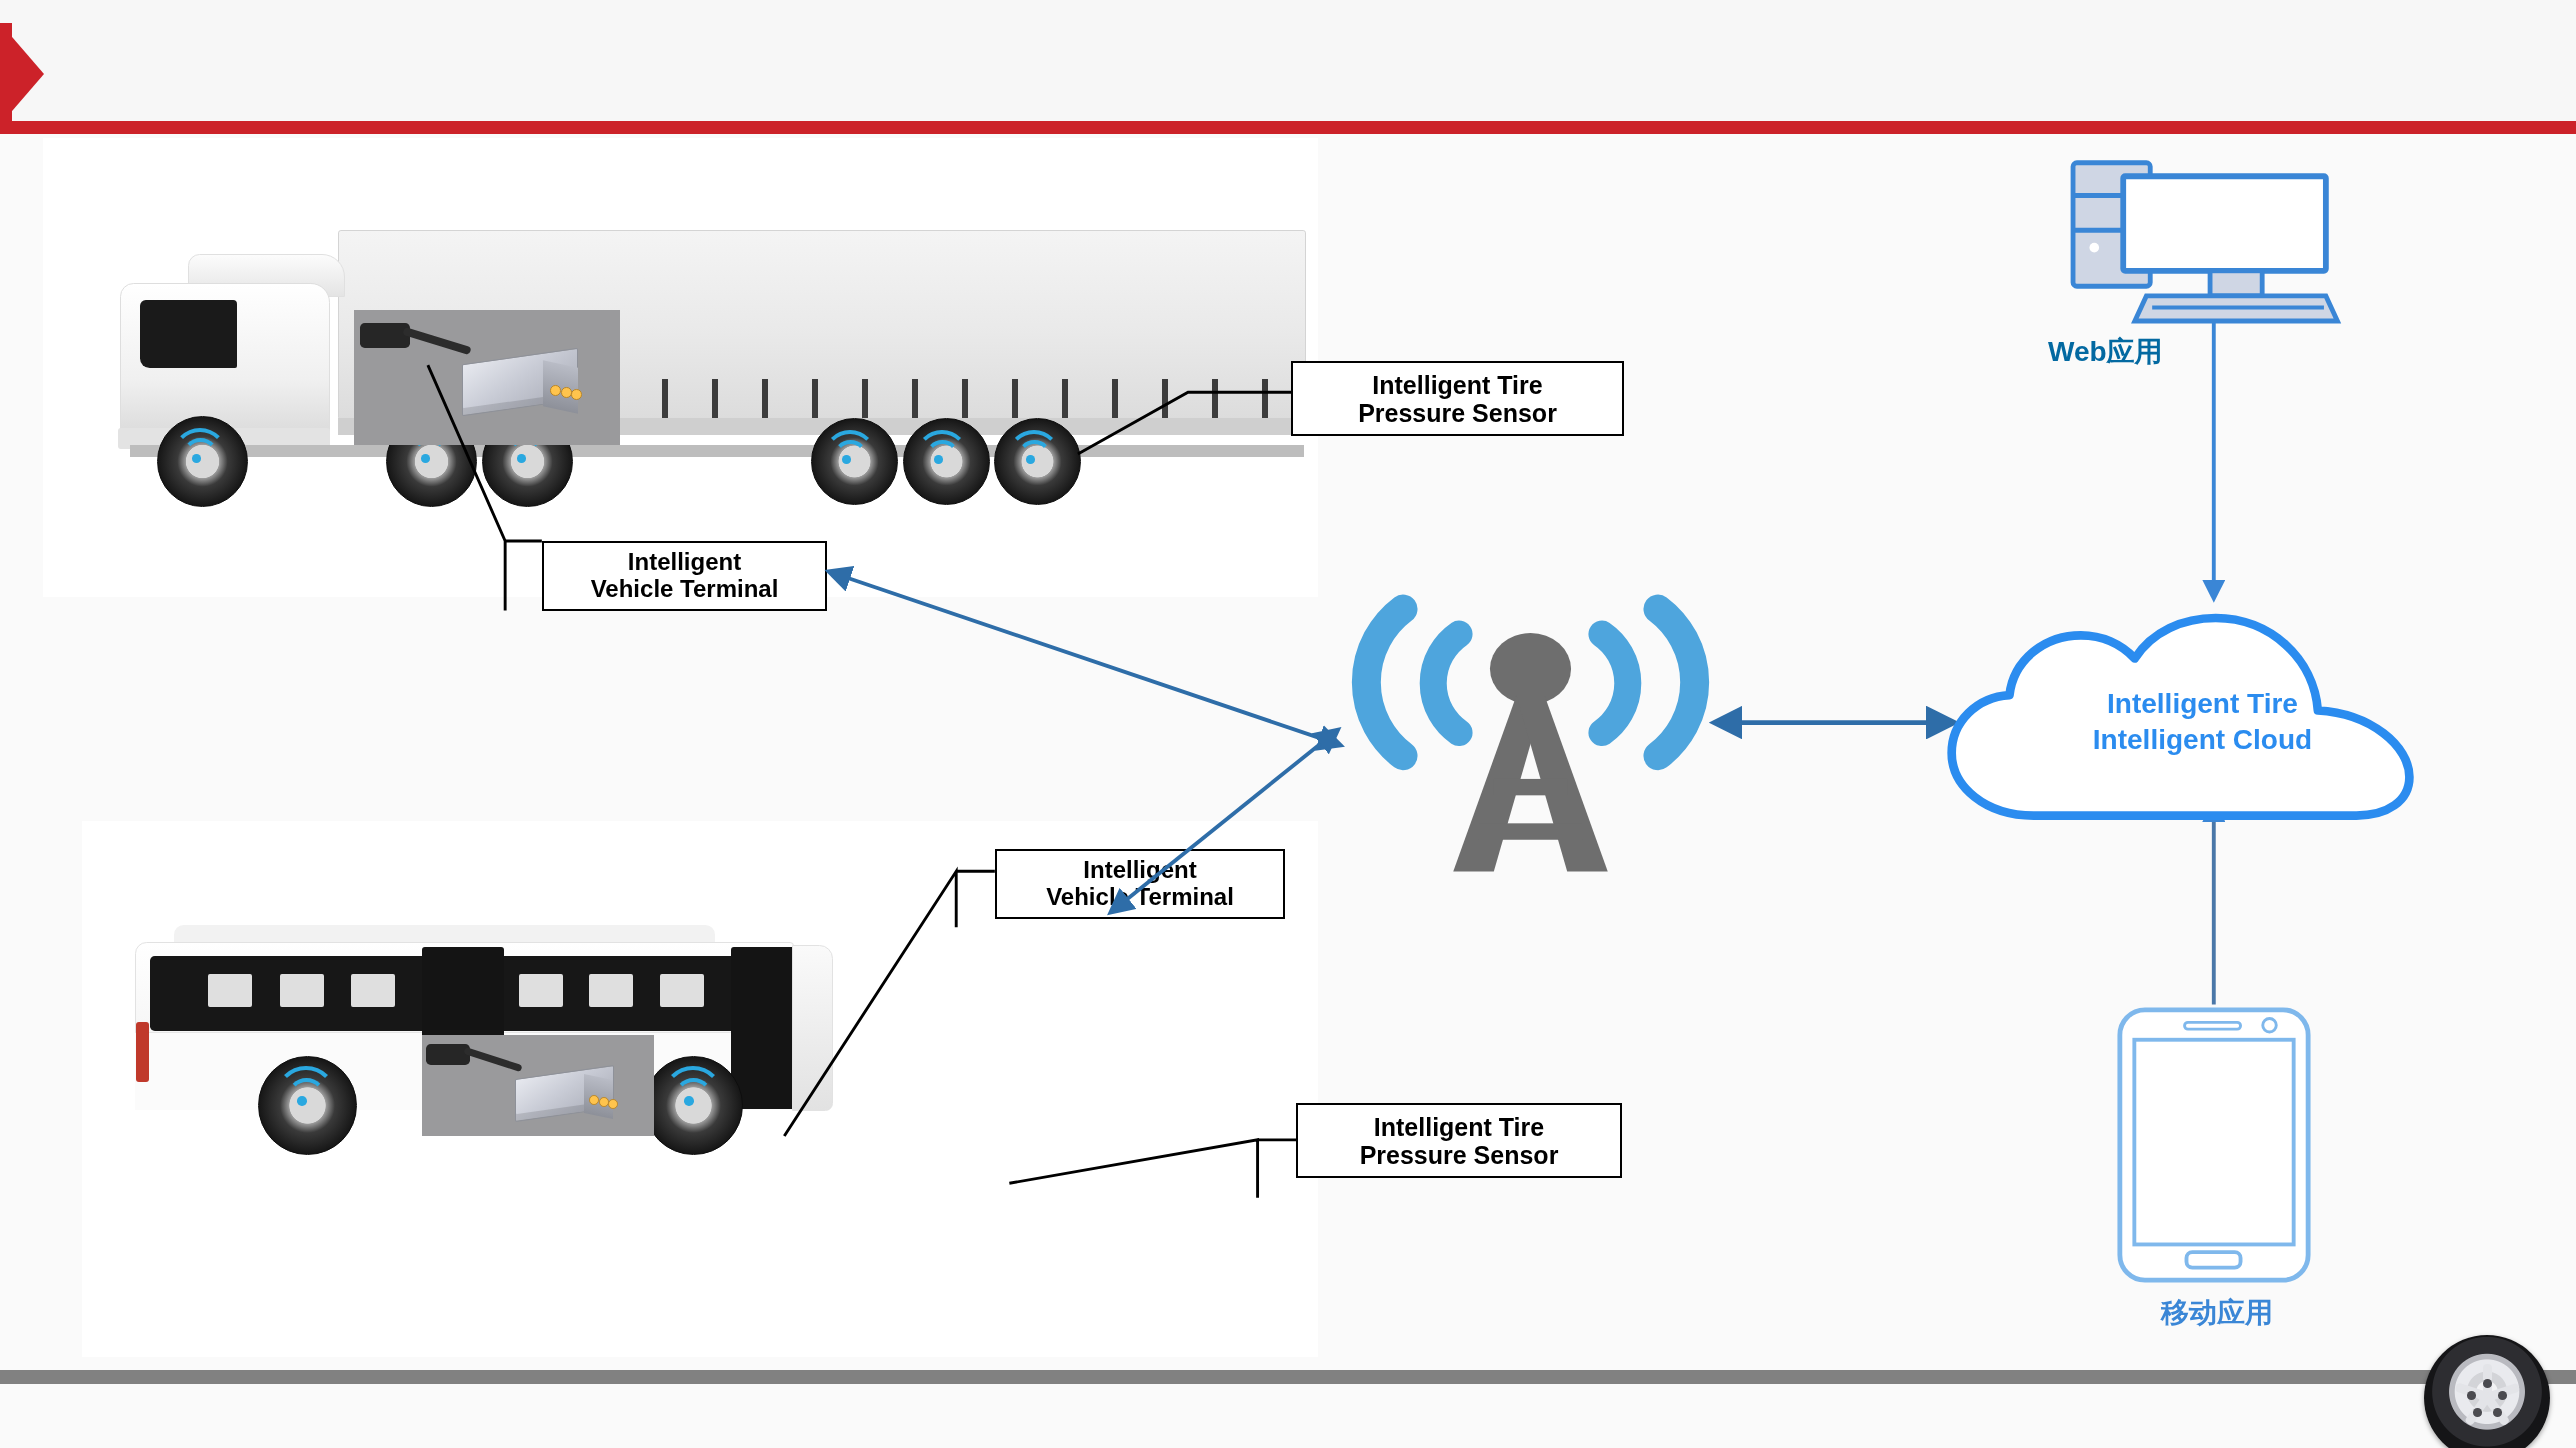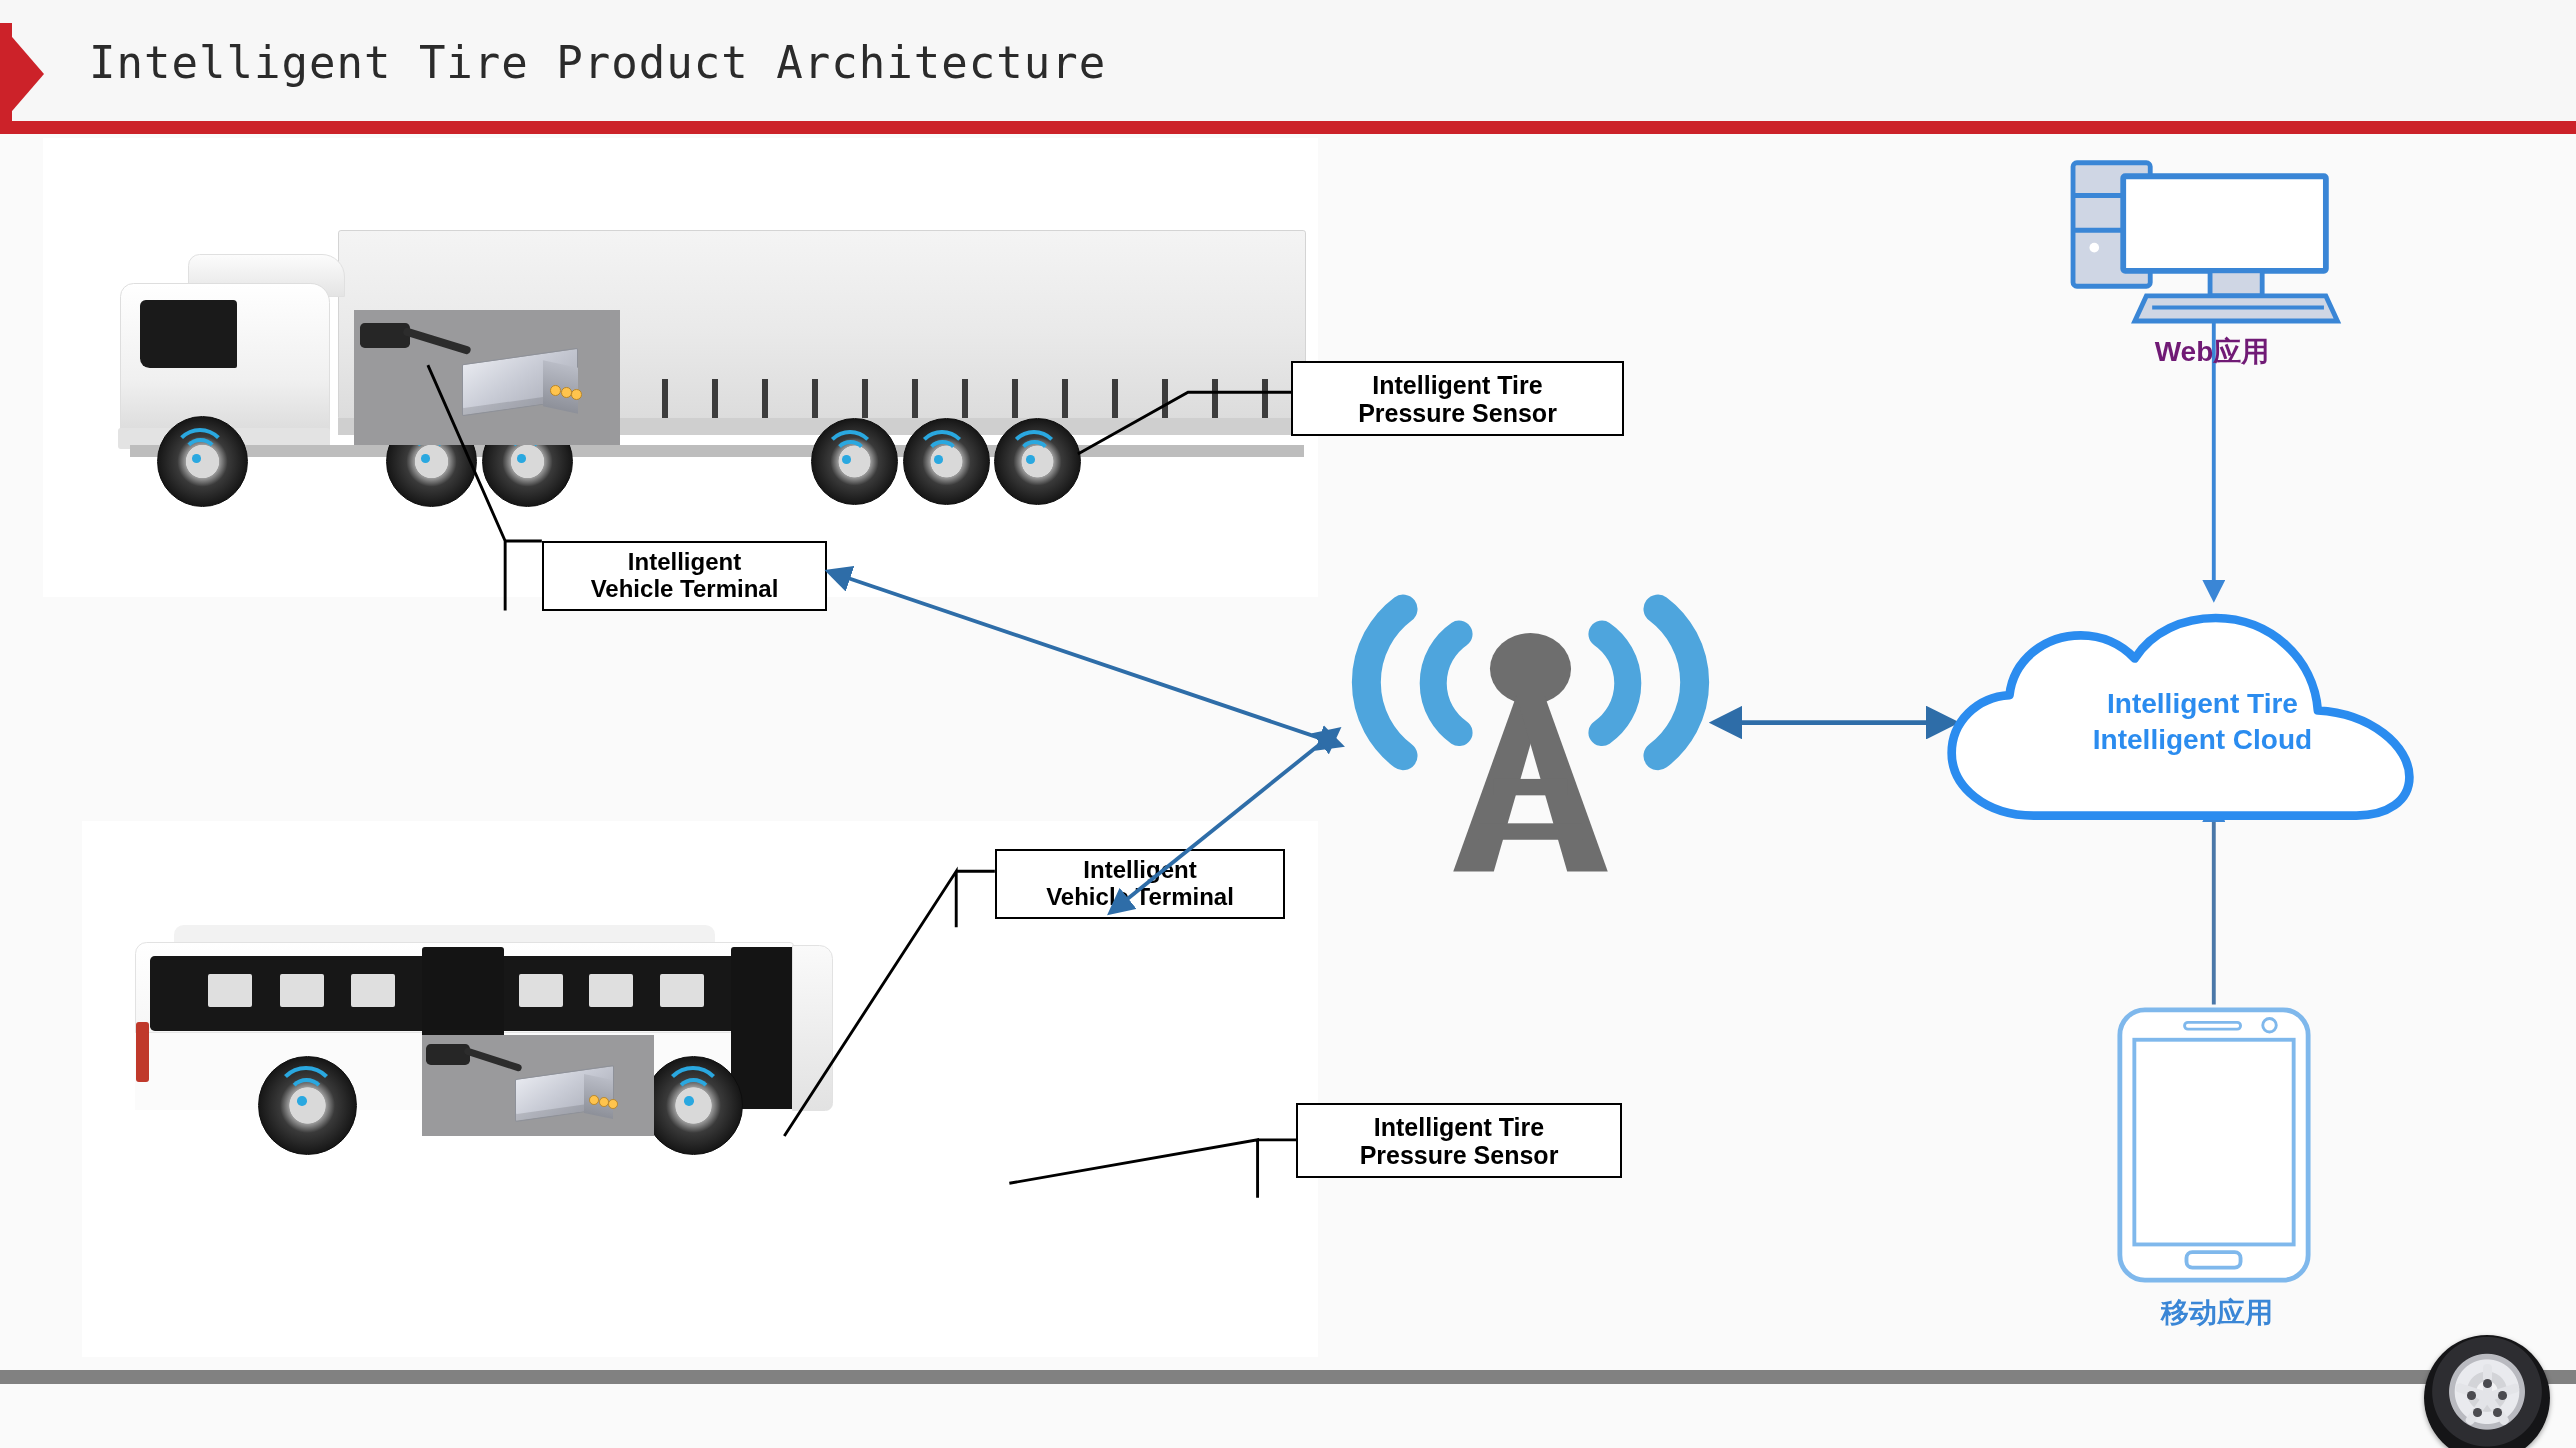--- a/index.html
+++ b/index.html
@@ -74,22 +74,22 @@
   .callout{position:absolute;background:#ffffff;border:2.9px solid #000000;
       display:flex;align-items:center;justify-content:center;text-align:center;
       font-weight:bold;color:#000;line-height:1.12;box-sizing:border-box;}
   #callout-sensor-truck{left:1291px;top:361px;width:333px;height:75px;font-size:25px;}
   #callout-terminal-truck{left:542px;top:541px;width:285px;height:70px;font-size:24px;}
   #callout-terminal-bus{left:995px;top:849px;width:290px;height:70px;font-size:24px;}
   #callout-sensor-bus{left:1296px;top:1103px;width:326px;height:75px;font-size:25px;}
 
   
   #webapp{position:absolute;left:2067px;top:155px;width:290px;height:193px;}
-  #webapp-label{position:absolute;left:2048px;top:333px;width:328px;text-align:center;
-      color:#701a75;font-size:28px;font-weight:bold;}
+  #webapp-label{position:absolute;left:2048px;top:333px;width:328px;
+      color:#0369a1;font-size:28px;font-weight:bold;}
   #phone{position:absolute;left:2115px;top:1005px;width:198px;height:280px;}
   #phone-label{position:absolute;left:2077px;top:1294px;width:280px;text-align:center;
       color:#3a86d6;font-size:28px;font-weight:bold;}
 
   
   #cloud{position:absolute;left:1932px;top:618px;width:526px;height:212px;}
   #cloud-label{position:absolute;left:2024px;top:686px;width:357px;text-align:center;
       color:#2b8cef;font-size:28px;font-weight:bold;line-height:1.28;}
 
   
@@ -106,21 +106,20 @@
   .lug{position:absolute;background:#4b4b50;border-radius:50%;}
 
   svg{display:block;overflow:visible;}
 </style>
 </head>
 <body>
 
 <div id="header">
   <div id="header-arrow"></div>
   <div id="header-arrow-tail"></div>
-  <div id="page-title">Intelligent Tire Product Architecture</div>
   <div id="header-rule"></div>
 </div>
 
 <div class="photo-panel" id="truck-panel">
   <div class="veh" id="truck-trailer"></div>
   <div class="veh" id="truck-trailer-ribs"></div>
   <div class="veh" id="truck-trailer-skirt"></div>
   <div class="veh" id="truck-cab-roof"></div>
   <div class="veh" id="truck-cab"></div>
   <div class="veh" id="truck-window"></div>

